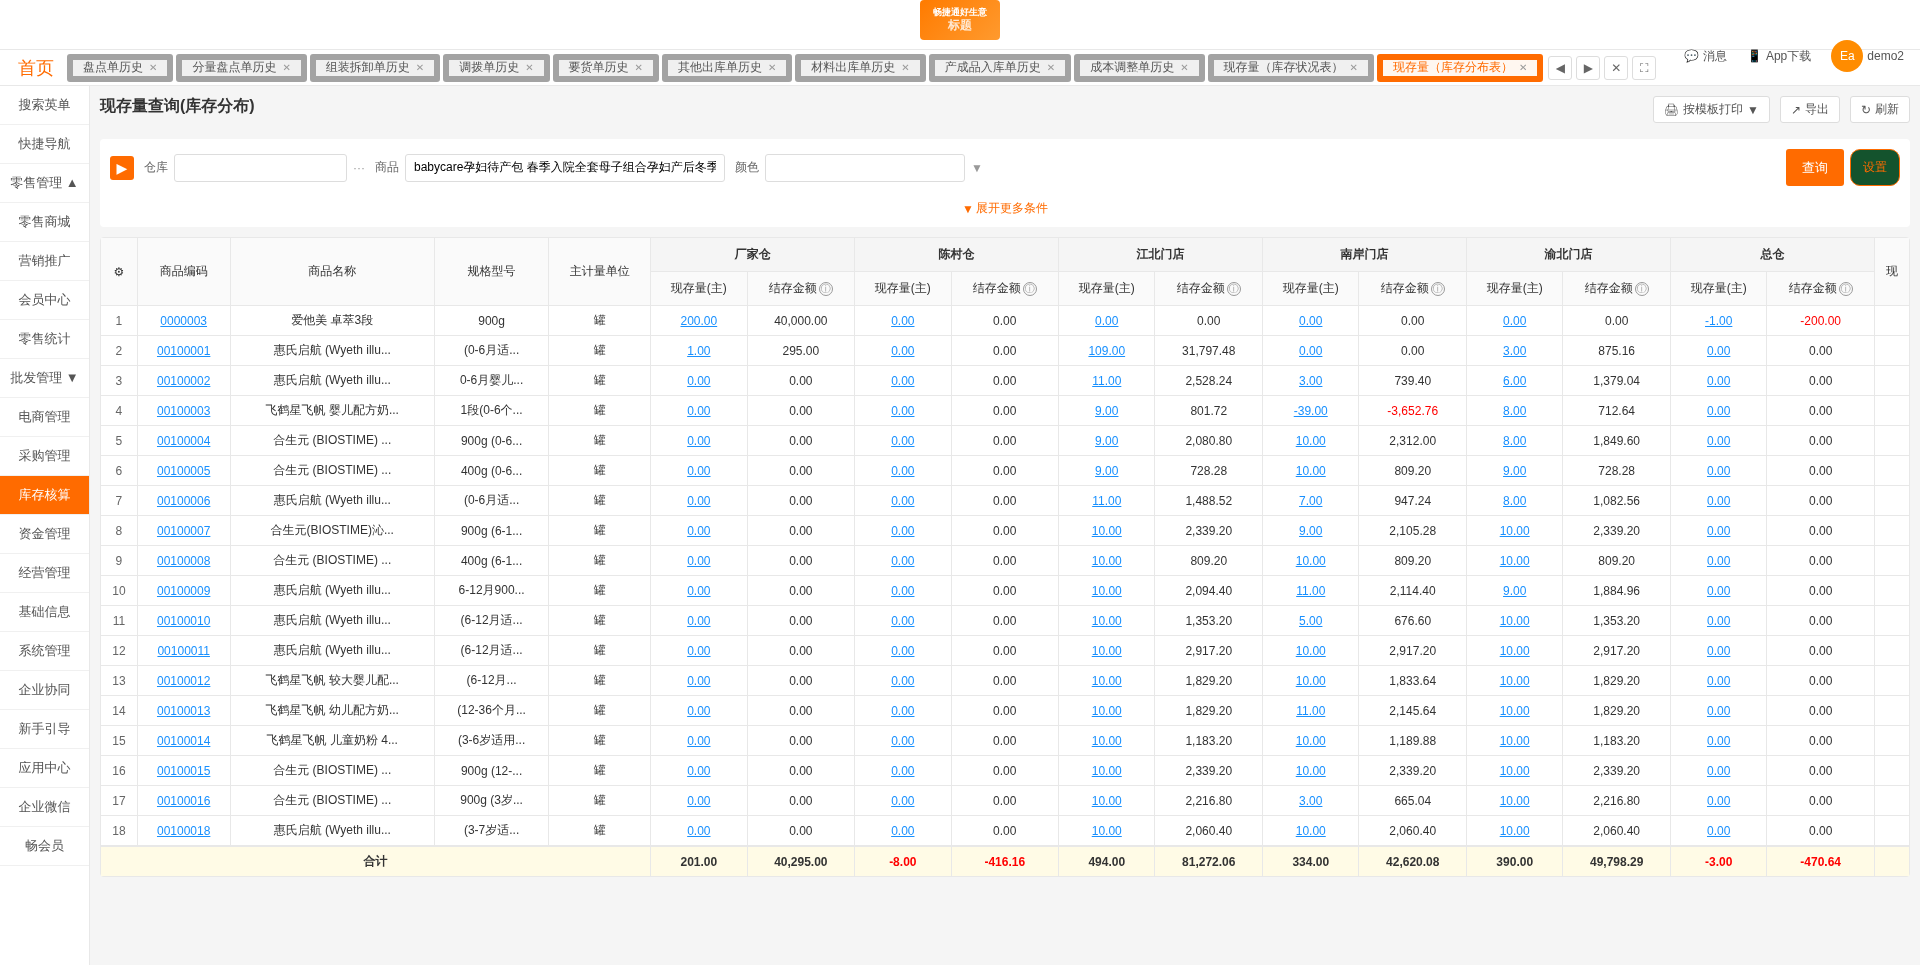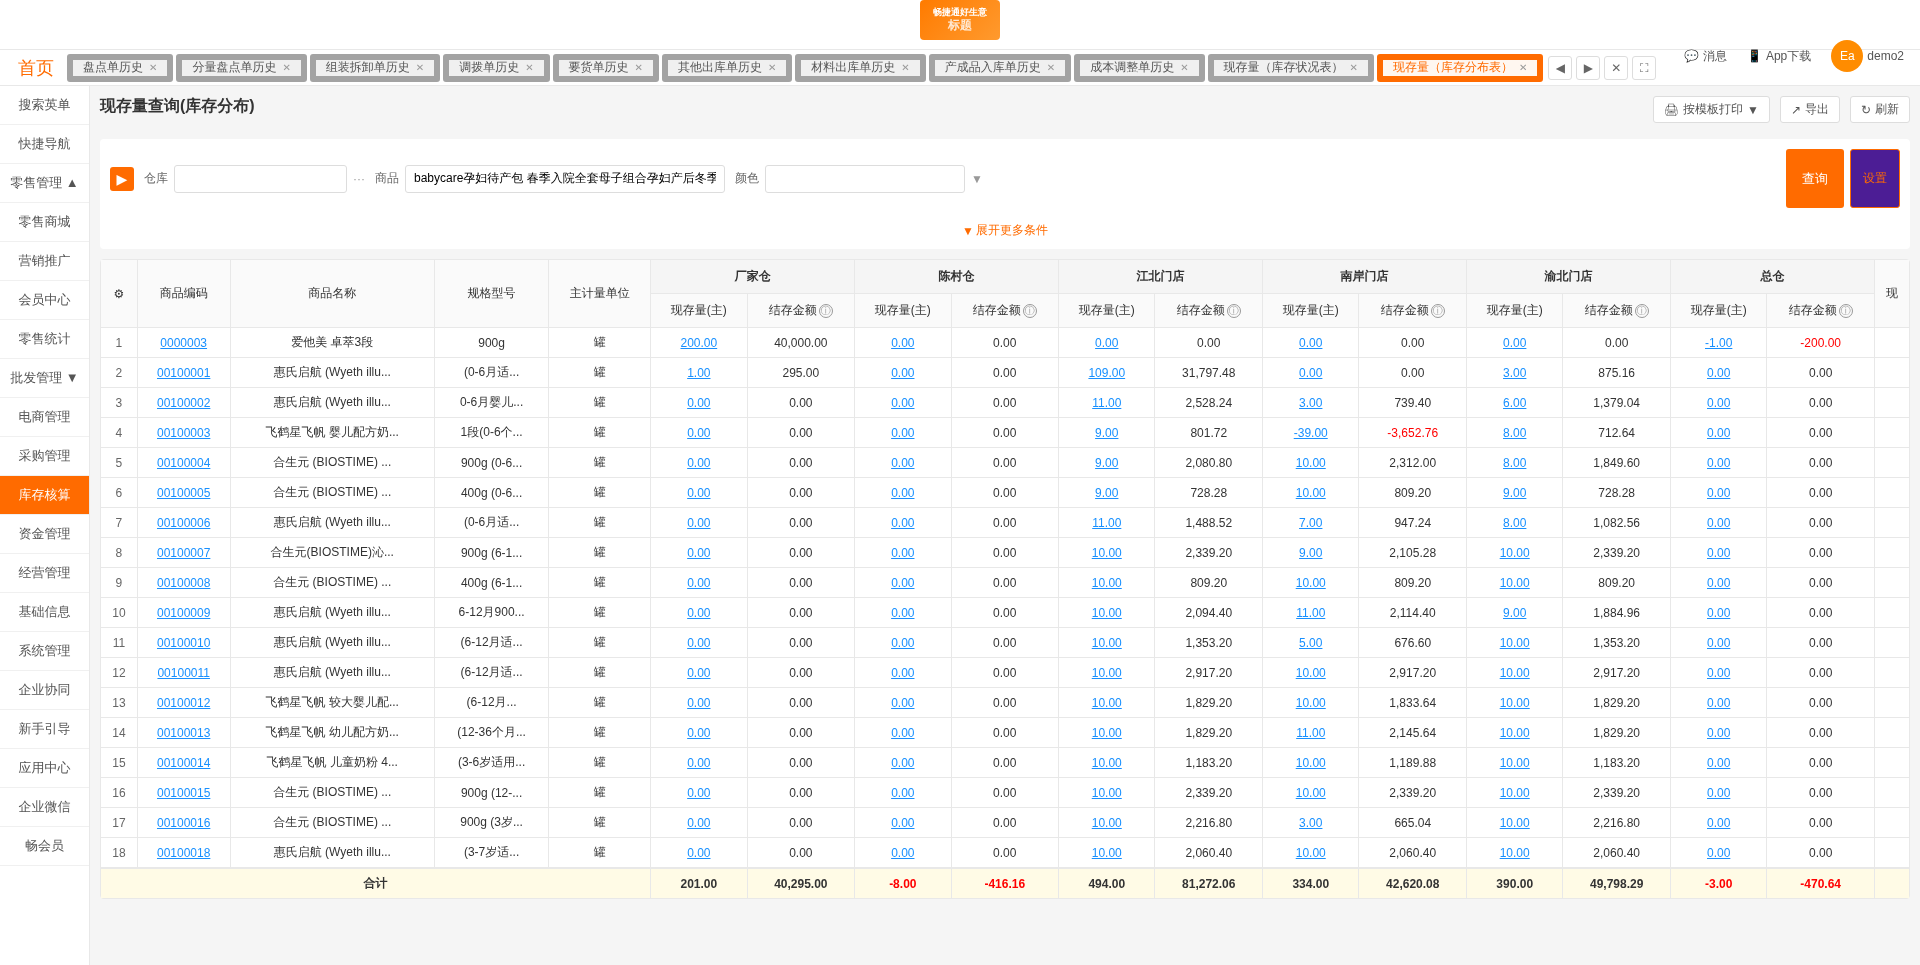--- a/index.html
+++ b/index.html
@@ -228,25 +228,25 @@
       background: #ff6b00;
       color: #fff;
       border: none;
       padding: 5px 16px;
       border-radius: 3px;
       cursor: pointer;
       font-size: 13px;
       text-align: center;
     }
     .btn-setting {
-      background: #4c1d95;
+      background: #14532d;
       color: #ff6b00;
       border: 1px solid #ff6b00;
-      padding: 20px 12px;
-      border-radius: 3px;
+      padding: 9px 12px;
+      border-radius: 10px;
       cursor: pointer;
       font-size: 12px;
     }
     .expand-more {
       color: #ff6b00;
       cursor: pointer;
       font-size: 12px;
       display: flex;
       align-items: center;
       gap: 2px;

